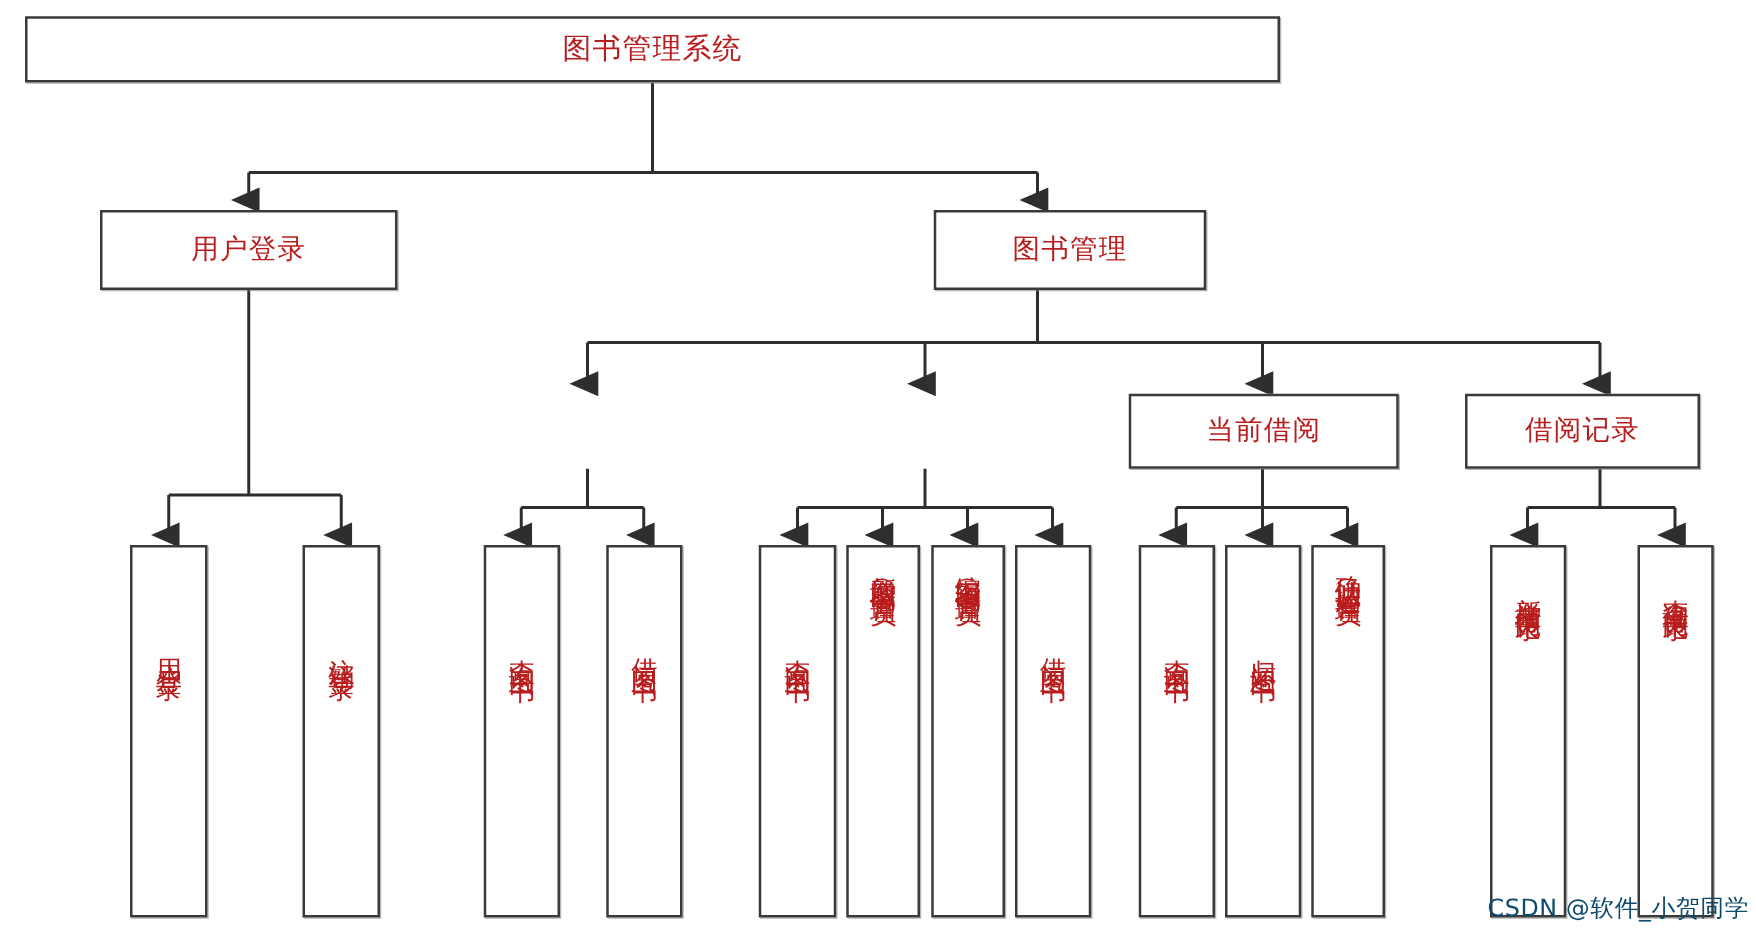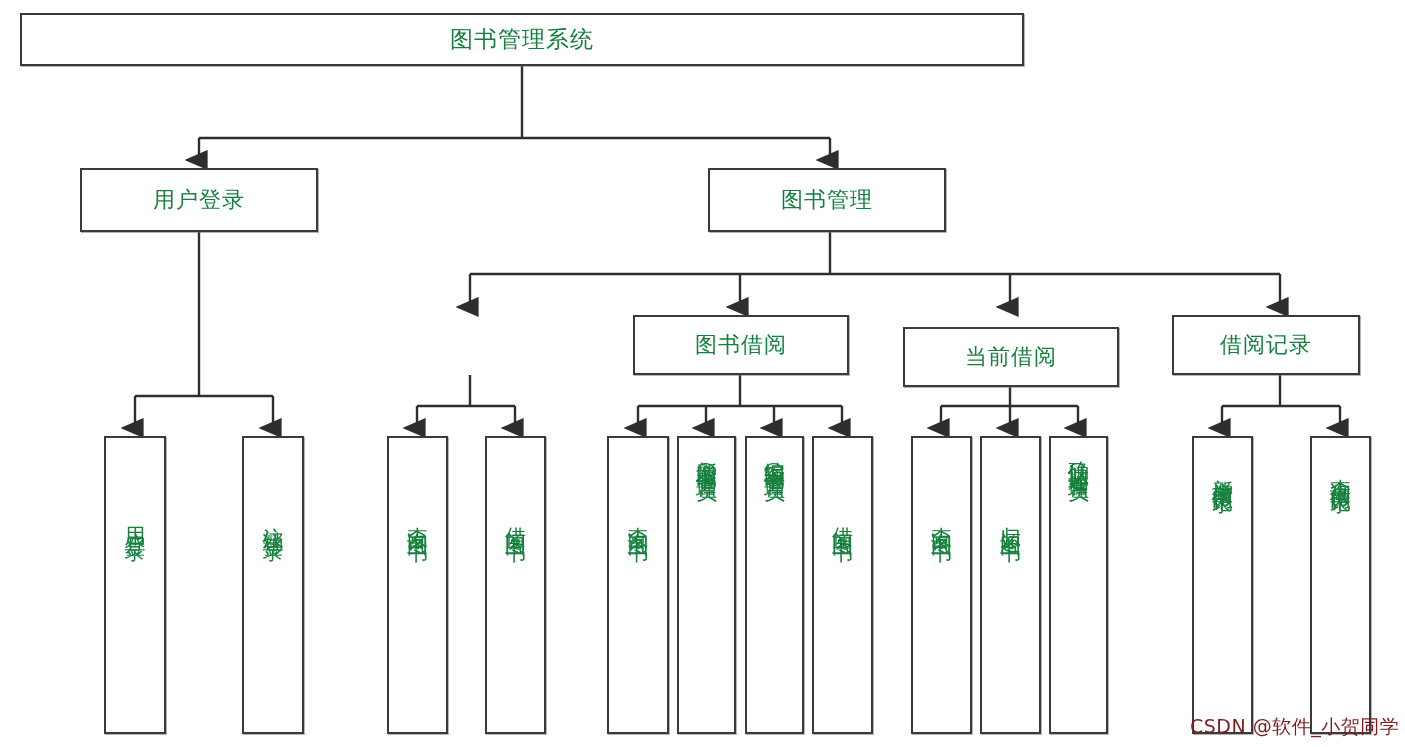--- a/index.html
+++ b/index.html
@@ -28,21 +28,21 @@
   }
   .node {
     position: absolute;
     box-sizing: border-box;
     background: #ffffff;
     border: 2px solid #3a3a3a;
     box-shadow: 1px 1px 0 0 rgba(120,120,120,0.55);
     display: flex;
     align-items: center;
     justify-content: center;
-    color: #15803d;
+    color: #b91c1c;
   }
   .node-label {
     display: block;
     text-align: center;
     line-height: 1.18;
     white-space: nowrap;
   }
   
   .node.horiz .node-label {
     font-size: 22px;
@@ -65,21 +65,21 @@
     letter-spacing: 5px;
     white-space: nowrap;
     margin: 0 auto;
   }
   .node.vert.long .node-label {
     letter-spacing: 3px;
   }
   .watermark {
     position: absolute;
     font-size: 19px;
-    color: #7f1d1d;
+    color: #0c4a6e;
     letter-spacing: 0.5px;
     white-space: nowrap;
     user-select: none;
   }
 </style>
 </head>
 <body>
 
 <div id="diagram-root">
 
@@ -134,28 +134,25 @@
     </g>
   </svg>
 
   <div class="node horiz root" style="left:20px; top:13px; width:1004px; height:53px;">
     <span class="node-label">图书管理系统</span>
   </div>
 
   <div class="node horiz" style="left:80px; top:168px; width:238px; height:64px;">
     <span class="node-label">用户登录</span>
   </div>
-  <div class="node horiz" style="left:708px; top:168px; width:238px; height:64px;">
+  <div class="node horiz" style="left:747px; top:168px; width:218px; height:64px;">
     <span class="node-label">图书管理</span>
   </div>
 
-  <div class="node horiz" style="left:633px; top:315px; width:216px; height:60px;">
-    <span class="node-label">图书借阅</span>
-  </div>
-  <div class="node horiz" style="left:903px; top:315px; width:216px; height:60px;margin-top:12px;">
+  <div class="node horiz" style="left:903px; top:315px; width:216px; height:60px;">
     <span class="node-label">当前借阅</span>
   </div>
   <div class="node horiz" style="left:1172px; top:315px; width:188px; height:60px;">
     <span class="node-label">借阅记录</span>
   </div>
 
   <div class="node vert" style="left:104px; top:436px; width:62px; height:298px; padding-top:72px;">
     <span class="node-label">用户登录</span>
   </div>
   <div class="node vert" style="left:242px; top:436px; width:62px; height:298px; padding-top:72px;">

